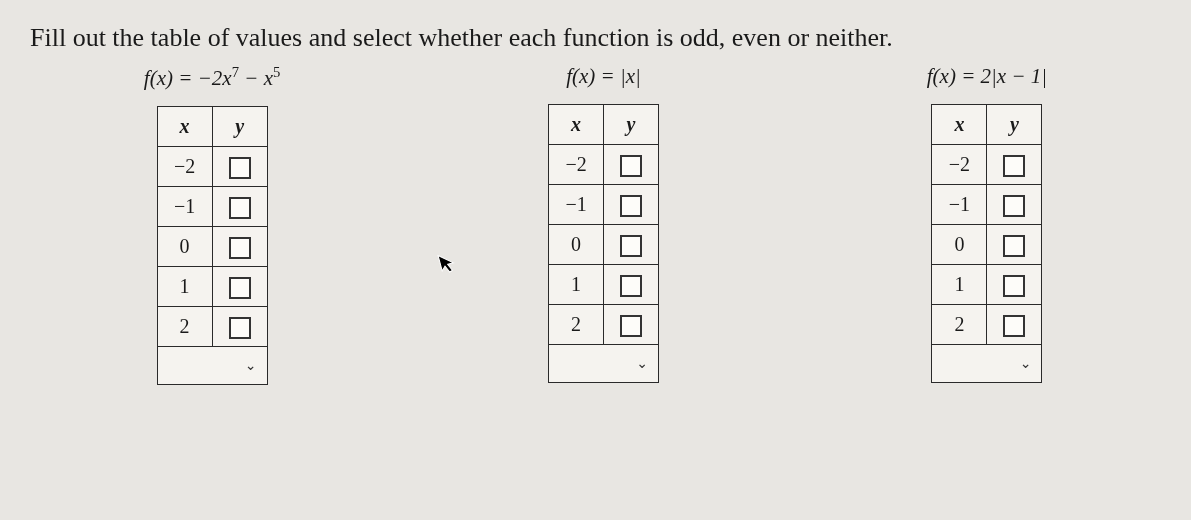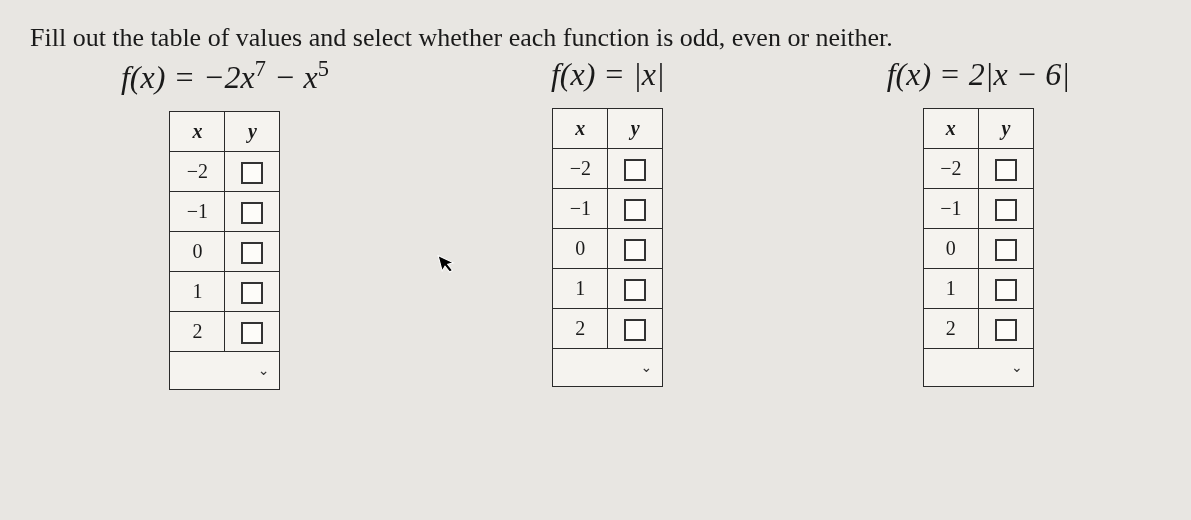--- a/index.html
+++ b/index.html
@@ -24,24 +24,25 @@
       display: flex;
       justify-content: space-around;
       gap: 40px;
     }
     .problem {
       display: flex;
       flex-direction: column;
       align-items: center;
     }
     .function-label {
-      font-size: 32px;
+      font-size: 21px;
       font-style: italic;
       margin-bottom: 15px;
       white-space: nowrap;
+      margin-top: 8px;
     }
     .sup {
       font-size: 0.7em;
       vertical-align: super;
       font-style: normal;
     }
     table {
       border-collapse: collapse;
       background: #f5f3ef;
     }
@@ -176,21 +177,21 @@
       </tbody>
         </table>
       <div class="dropdown">
         <span class="chevron">⌄</span>
       </div>
     </div>
   </div>
 
   <div class="problem">
     <div class="function-label">
-      <span>f(x) = 2|x − 6|</span>
+      <span>f(x) = 2|x − 1|</span>
     </div>
     <div class="table-wrap">
       <table>
         <tbody>
             <tr>
           <th>x</th>
           <th>y</th>
         </tr>
         <tr>
           <td class="xval">−2</td>

